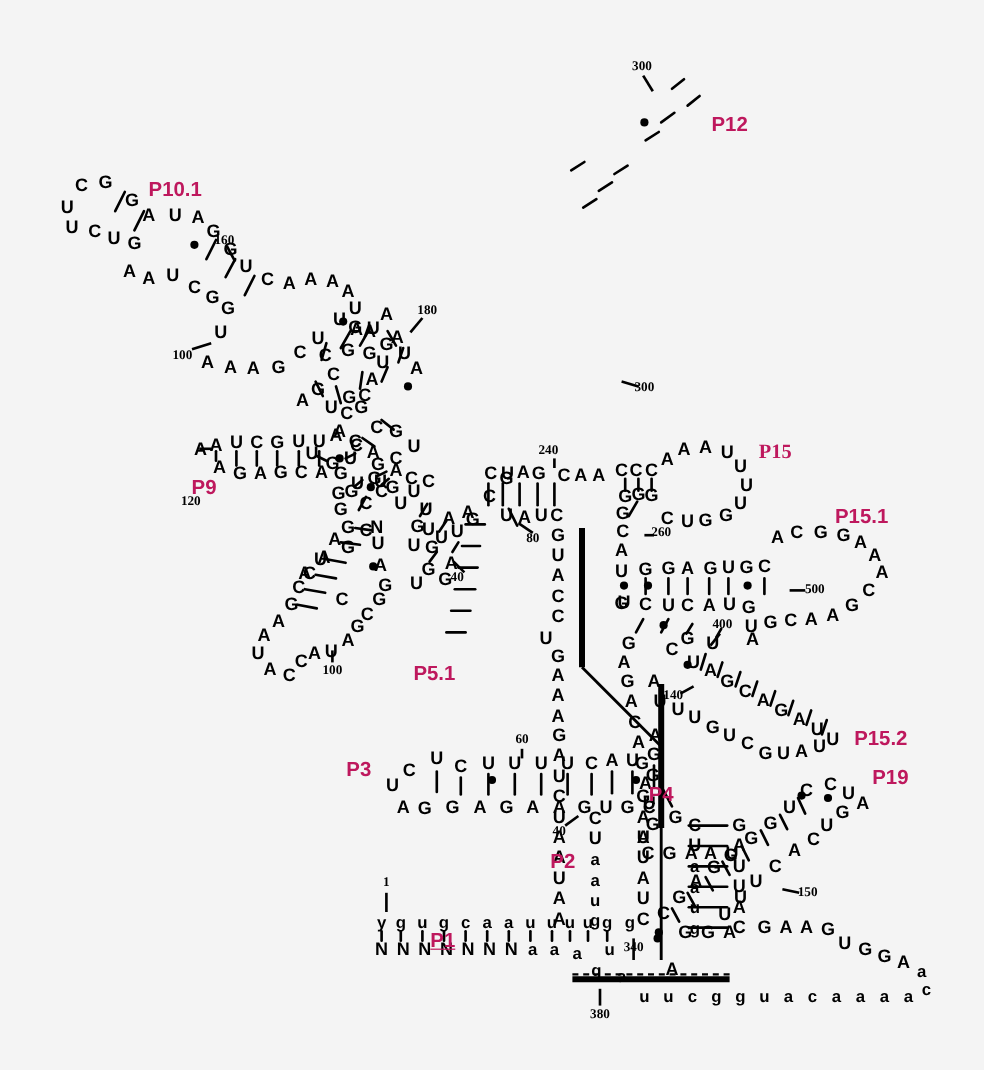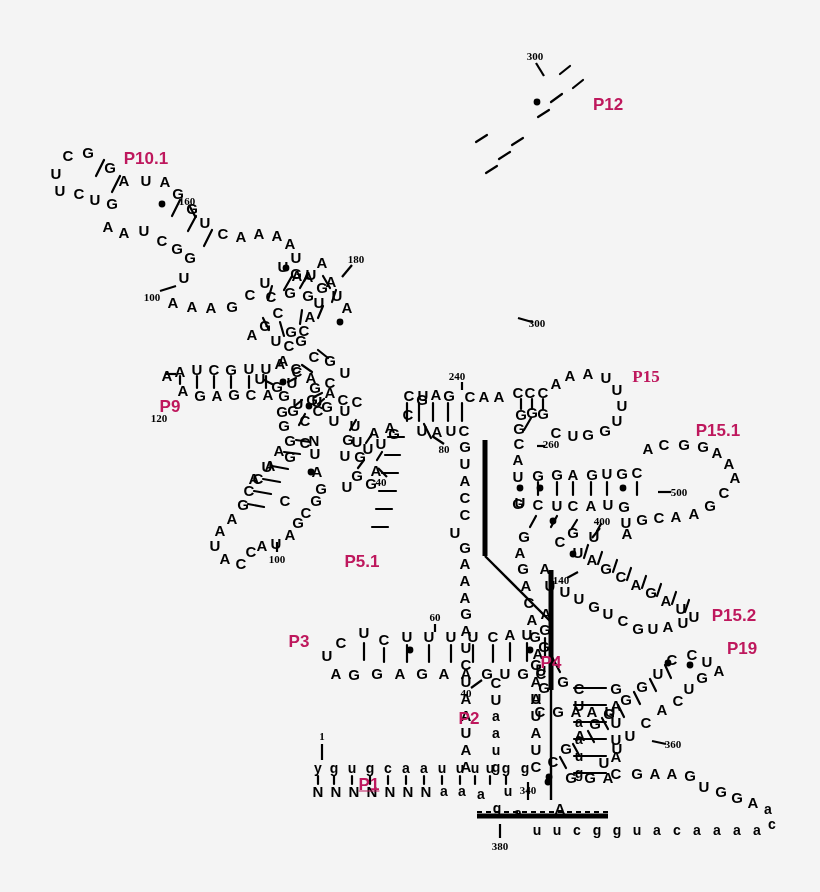--- a/index.html
+++ b/index.html
@@ -607,21 +607,21 @@
       <div class="num" style="left: 187px; top: 201px;">160</div>
       <div class="num" style="left: 152px; top: 297px;">100</div>
       <div class="num" style="left: 159px; top: 374px; margin-top: 44px;">120</div>
       <div class="num" style="left: 277px; top: 559px;">100</div>
       <div class="num" style="left: 457px; top: 376px;">240</div>
       <div class="num" style="left: 551px; top: 444px;">260</div>
       <div class="num" style="left: 679px; top: 492px;">500</div>
       <div class="num" style="left: 602px; top: 521px;">400</div>
       <div class="num" style="left: 561px; top: 580px;">140</div>
       <div class="num" style="left: 528px; top: 790px;">340</div>
-      <div class="num" style="left: 673px; top: 744px;">360</div>
+      <div class="num" style="left: 673px; top: 744px;">150</div>
       <div class="num" style="left: 500px; top: 846px;">380</div>
       <div class="num" style="left: 381px; top: 482px;">40</div>
       <div class="num" style="left: 444px; top: 449px;">80</div>
       <div class="num" style="left: 435px; top: 617px;">60</div>
       <div class="num" style="left: 466px; top: 693px;">40</div>
       <div class="num" style="left: 322px; top: 736px;">1</div>
     </div>
   <div id="lab-layer">
       <div class="helixlab" style="left: 146px; top: 158px;">P10.1</div>
       <div class="helixlab" style="left: 608px; top: 104px;">P12</div>

